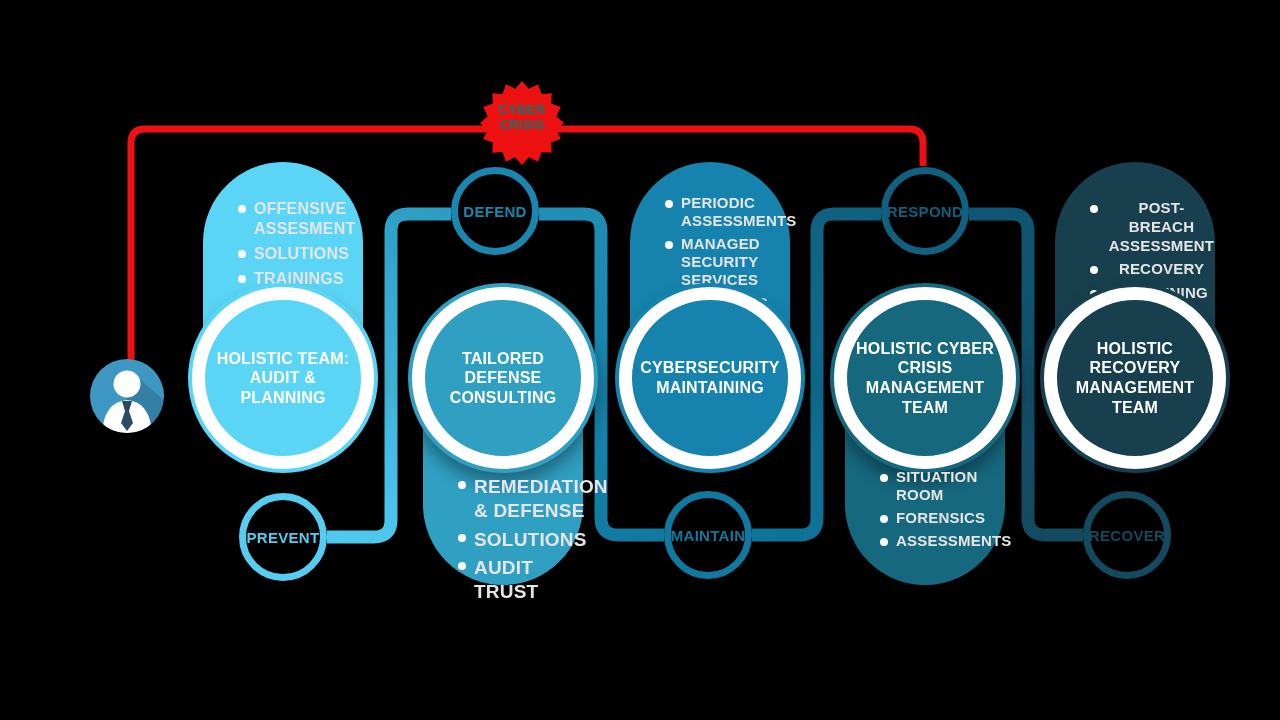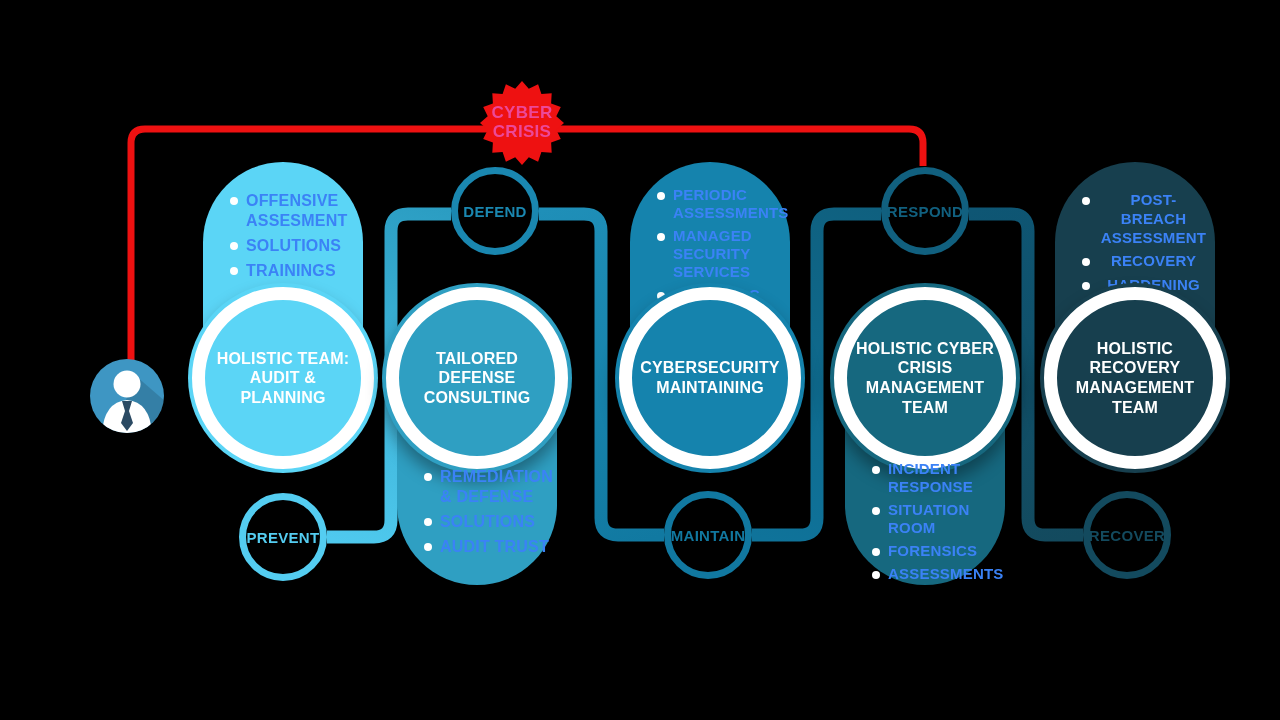--- a/index.html
+++ b/index.html
@@ -6,70 +6,70 @@
   body{
     width:1280px;height:720px;background:#000;
     font-family:"Liberation Sans", sans-serif;
     position:relative;overflow:hidden;
   }
   #diagram{position:absolute;left:0;top:0;width:1280px;height:720px;}
   svg.wires{position:absolute;left:0;top:0;z-index:1;}
 
   
   .column{position:absolute;top:0;height:720px;width:160px;z-index:2;}
-  .col1{left:203px;} .col2{left:397px;} .col3{left:630px;} .col4{left:845px;} .col5{left:1055px;}
+  .col1{left:203px;} .col2{left:423px;} .col3{left:630px;} .col4{left:845px;} .col5{left:1055px;}
   .pill{position:absolute;left:0;width:160px;border-radius:85px;background:var(--c);}
   .odd  .pill{top:162px;height:300px;}
   .even .pill{top:290px;height:295px;}
 
   .big-circle{
     position:absolute;left:-15px;top:283px;width:190px;height:190px;border-radius:50%;
     background:var(--c);display:flex;align-items:center;justify-content:center;
     box-shadow:0 10px 16px rgba(0,0,0,.35);
   }
   .big-circle-inner{
     width:156px;height:156px;border:13px solid #fff;border-radius:50%;
     background:var(--c);display:flex;align-items:center;justify-content:center;
   }
   .circle-title{
     width:140px;text-align:center;color:#fff;font-weight:bold;
     font-size:16px;line-height:1.22;letter-spacing:.2px;
   }
 
   .bullets{
-    position:absolute;left:26px;width:128px;margin:0;padding:0;list-style:none;
-    color:#3b82f6;font-weight:bold;letter-spacing:.2px;
+    position:absolute;left:26px;width:128px;margin:8px;padding:0;list-style:none;
+    color:#e5e5e5;font-weight:bold;letter-spacing:.2px;
   }
   .bullets li{position:relative;padding-left:17px;margin-bottom:5px;}
   .bullets li::before{
     content:"";position:absolute;left:1px;top:6px;width:8px;height:8px;border-radius:50%;background:#fff;
   }
   .col1 .bullets{top:191px;font-size:16px;line-height:1.25;}
-  .col2 .bullets{top:467px;font-size:16px;line-height:1.25;}
+  .col2 .bullets{top:467px;font-size:19px;line-height:1.25;}
   .col3 .bullets{top:186px;font-size:15px;line-height:1.2;}
   .col4 .bullets{top:460px;font-size:15px;line-height:1.2;}
   .col5 .bullets{top:191px;font-size:15px;line-height:1.25;text-align:center;}
 
   
   .stage{
     position:absolute;width:88px;height:88px;box-sizing:border-box;z-index:3;
     border:7px solid var(--c);border-radius:50%;background:#000;color:var(--c);
     display:flex;align-items:center;justify-content:center;
     font-size:15px;font-weight:bold;letter-spacing:.3px;text-align:left;
   }
   .stage-prevent {left:239px; top:493px;}
   .stage-defend  {left:451px; top:167px;}
   .stage-maintain{left:664px; top:491px;}
   .stage-respond {left:881px; top:167px;}
   .stage-recover {left:1083px;top:491px;}
 
   
   .badge-text{
     position:absolute;left:462px;top:103px;width:120px;z-index:4;
-    text-align:center;color:#ec4899;font-weight:bold;font-size:17px;line-height:1.12;letter-spacing:.3px;
+    text-align:center;color:#0f766e;font-weight:bold;font-size:13px;line-height:1.12;letter-spacing:.3px;
   }
 </style>
 </head>
 <body>
 
 <div id="diagram">
 
   <svg class="wires" width="1280" height="720" viewBox="0 0 1280 720">
     <defs>
       <linearGradient id="g1" gradientUnits="userSpaceOnUse" x1="327" y1="537" x2="451" y2="211">
@@ -161,21 +161,20 @@
   </div>
 
   <div class="column col4 even" style="--c: #16687f;">
     <div class="pill"></div>
     <div class="big-circle">
       <div class="big-circle-inner">
         <div class="circle-title">HOLISTIC CYBER CRISIS MANAGEMENT TEAM</div>
       </div>
     </div>
     <ul class="bullets">
-      <li>INCIDENT RESPONSE</li>
       <li>SITUATION ROOM</li>
       <li>FORENSICS</li>
       <li>ASSESSMENTS</li>
     </ul>
   </div>
 
   <div class="column col5 odd" style="--c: #173f4e;">
     <div class="pill"></div>
     <ul class="bullets">
       <li>POST-BREACH ASSESSMENT</li>

